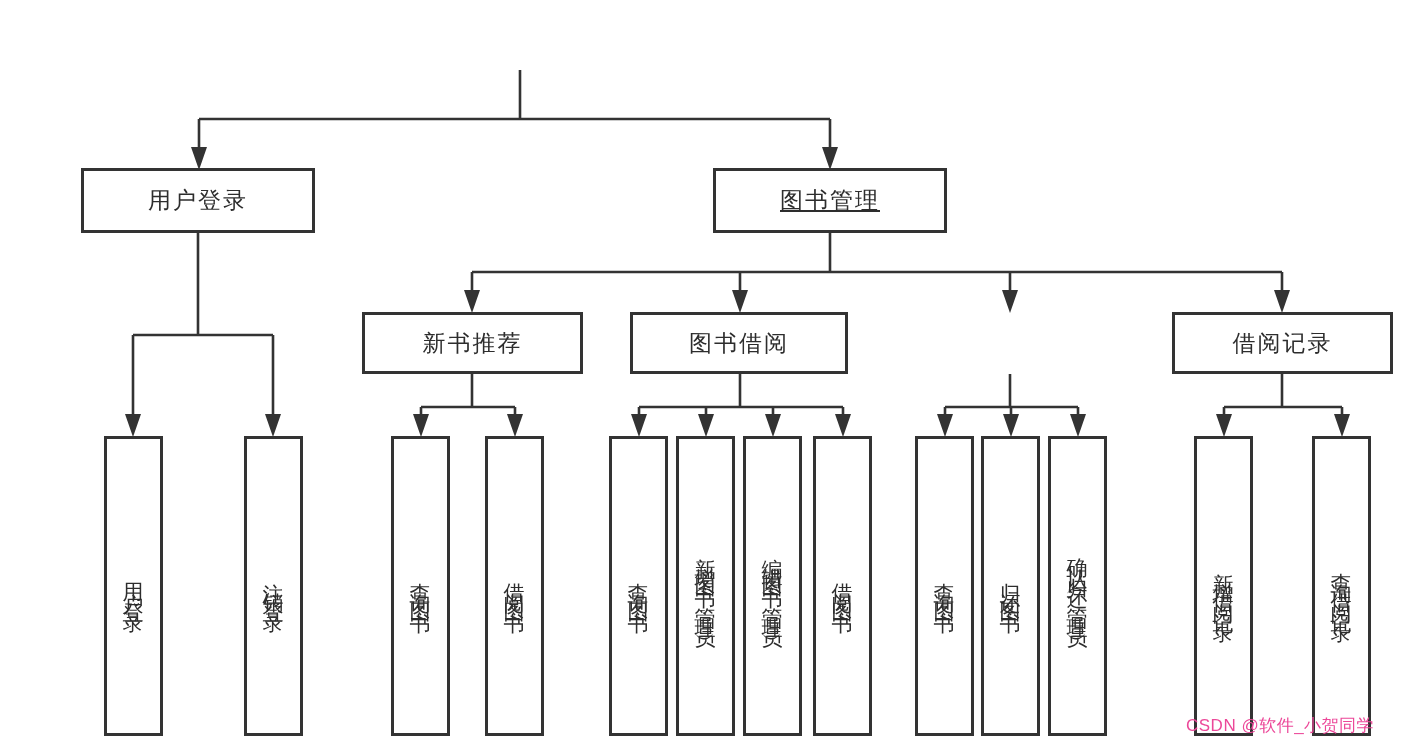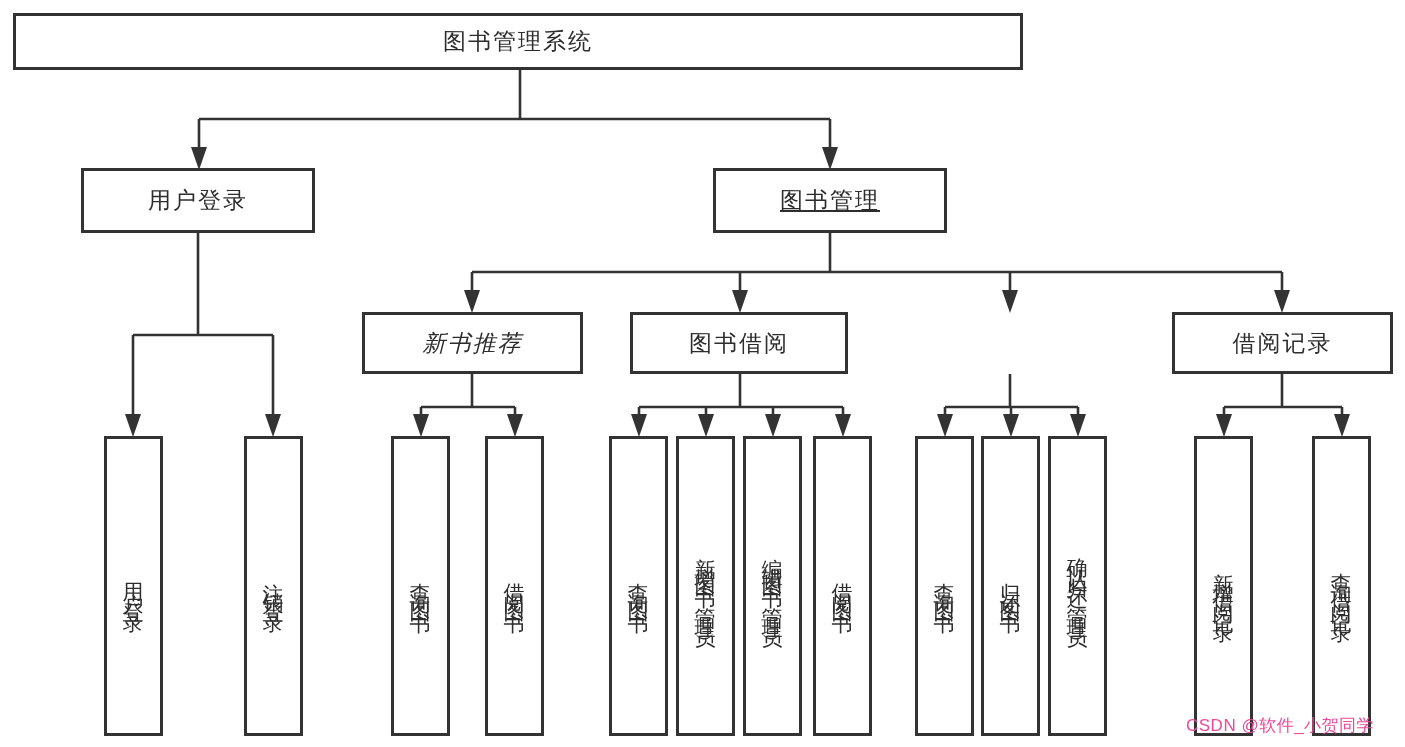--- a/index.html
+++ b/index.html
@@ -101,26 +101,25 @@
       <polygon points="765,414 781,414 773,437"></polygon>
       <polygon points="835,414 851,414 843,437"></polygon>
       <polygon points="937,414 953,414 945,437"></polygon>
       <polygon points="1003,414 1019,414 1011,437"></polygon>
       <polygon points="1070,414 1086,414 1078,437"></polygon>
       <polygon points="1216,414 1232,414 1224,437"></polygon>
       <polygon points="1334,414 1350,414 1342,437"></polygon>
     </g>
   </svg>
 
-  <div class="hbox" style="left:13px; top:13px; width:1010px; height:57px;">图书管理系统</div>
 
   <div class="hbox" style="left:81px; top:168px; width:234px; height:65px;">用户登录</div>
   <div class="hbox" style="left:713px; top:168px; width:234px; height:65px;text-decoration:underline;">图书管理</div>
 
-  <div class="hbox" style="left:362px; top:312px; width:221px; height:62px;font-style:italic;">新书推荐</div>
+  <div class="hbox" style="left:362px; top:312px; width:221px; height:62px;">新书推荐</div>
   <div class="hbox" style="left:630px; top:312px; width:218px; height:62px;">图书借阅</div>
   <div class="hbox" style="left:1172px; top:312px; width:221px; height:62px;">借阅记录</div>
 
   <div class="vbox" style="left:104px;">
     <span>用户登录</span>
   </div>
   <div class="vbox" style="left:244px;">
     <span>注销登录</span>
   </div>
 

